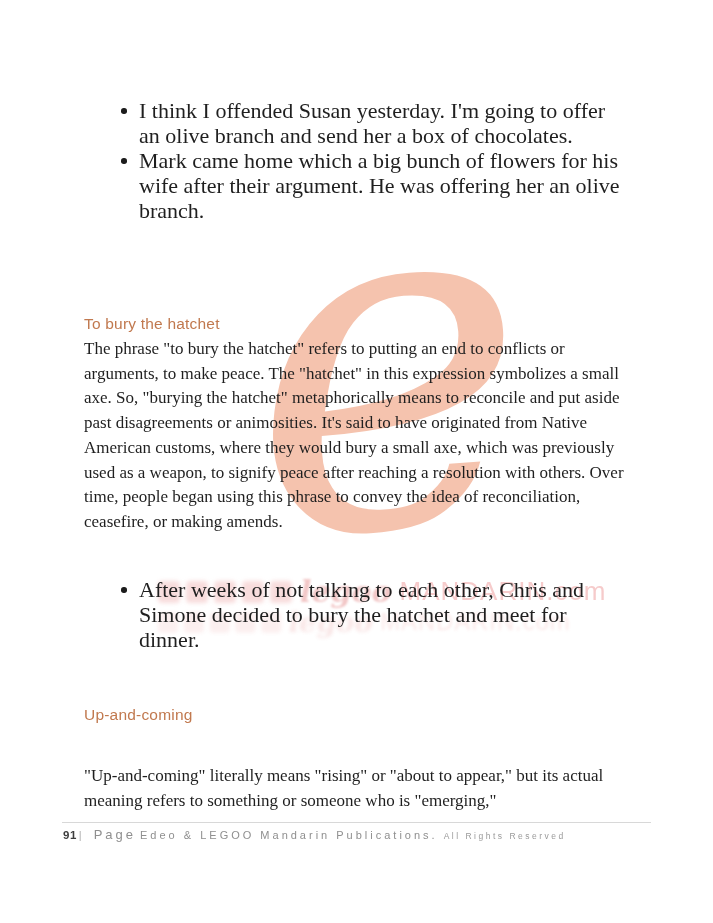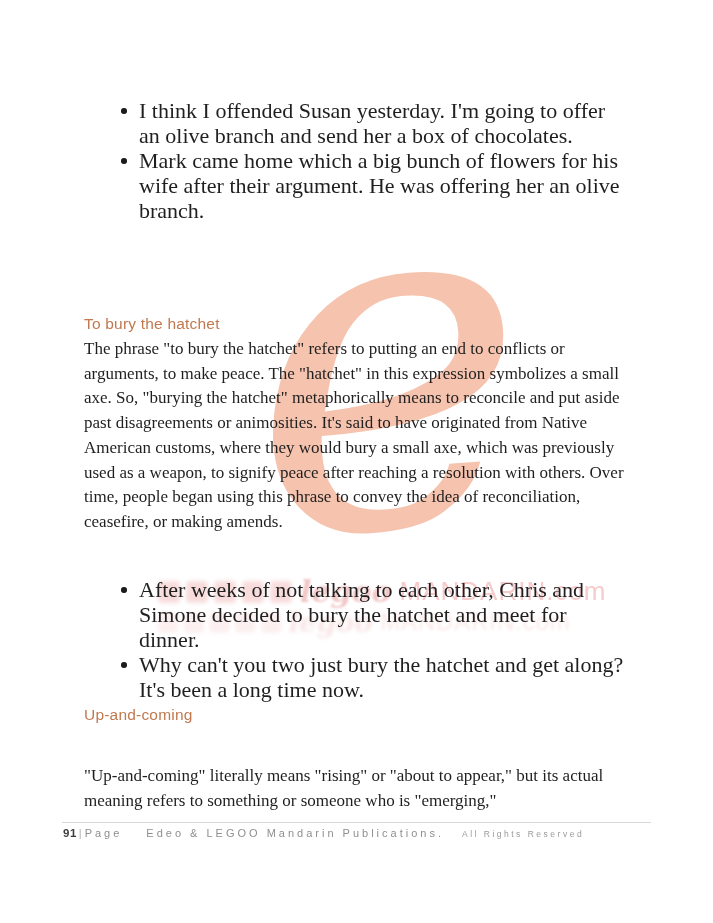--- a/index.html
+++ b/index.html
@@ -68,23 +68,23 @@
     position:absolute;left:62px;top:822px;width:589px;height:0;
     border-top:1px solid #d8d8d8;
   }
   .footer{
     position:absolute;left:63px;top:827px;width:587px;
     display:flex;align-items:baseline;white-space:nowrap;
     font-family:"Liberation Sans", sans-serif;color:#8f8f8f;
   }
   .f-num{font-size:11.5px;font-weight:bold;color:#3d3d3d;letter-spacing:.5px;}
   .f-sep{font-size:11px;color:#b0b0b0;margin:0 3px 0 2px;}
-  .f-page{font-size:11px;letter-spacing:3px;}
-  .f-pub{font-size:11px;letter-spacing:3px;margin-left:24px;}
-  .f-rights{font-size:8.5px;letter-spacing:2.5px;margin-left:18px;color:#9a9a9a;}
+  .f-page{font-size:13px;letter-spacing:3px;margin-left:9px;}
+  .f-pub{font-size:11px;letter-spacing:3px;margin-left:4px;}
+  .f-rights{font-size:8.5px;letter-spacing:2.5px;margin-left:6px;color:#9a9a9a;}
 </style>
 </head>
 <body>
 
 <div class="page">
 
   <div class="wm-layer">
     <div class="wm-e">e</div>
     <div class="wm-line wm-line1">
       <div class="wm-blobs">
@@ -121,23 +121,20 @@
       </li>
     </ul>
 
     <div class="section-heading heading-hatchet">To bury the hatchet</div>
     <p class="paragraph para-hatchet">The phrase "to bury the hatchet" refers to putting an end to conflicts or arguments, to make peace. The "hatchet" in this expression symbolizes a small axe. So, "burying the hatchet" metaphorically means to reconcile and put aside past disagreements or animosities. It's said to have originated from Native American customs, where they would bury a small axe, which was previously used as a weapon, to signify peace after reaching a resolution with others. Over time, people began using this phrase to convey the idea of reconciliation, ceasefire, or making amends.</p>
 
     <ul class="bullet-list list-hatchet">
       <li>
         <span>After weeks of not talking to each other, Chris and Simone decided to bury the hatchet and meet for dinner.</span>
       </li>
-      <li>
-        <span>Why can't you two just bury the hatchet and get along? It's been a long time now.</span>
-      </li>
     </ul>
 
     <div class="section-heading heading-upcoming">Up-and-coming</div>
     <p class="paragraph para-upcoming">"Up-and-coming" literally means "rising" or "about to appear," but its actual meaning refers to something or someone who is "emerging,"</p>
 
     <div class="footer-rule"></div>
     <div class="footer">
       <span class="f-num">91</span>
       <span class="f-sep">|</span>
       <span class="f-page">Page</span>

